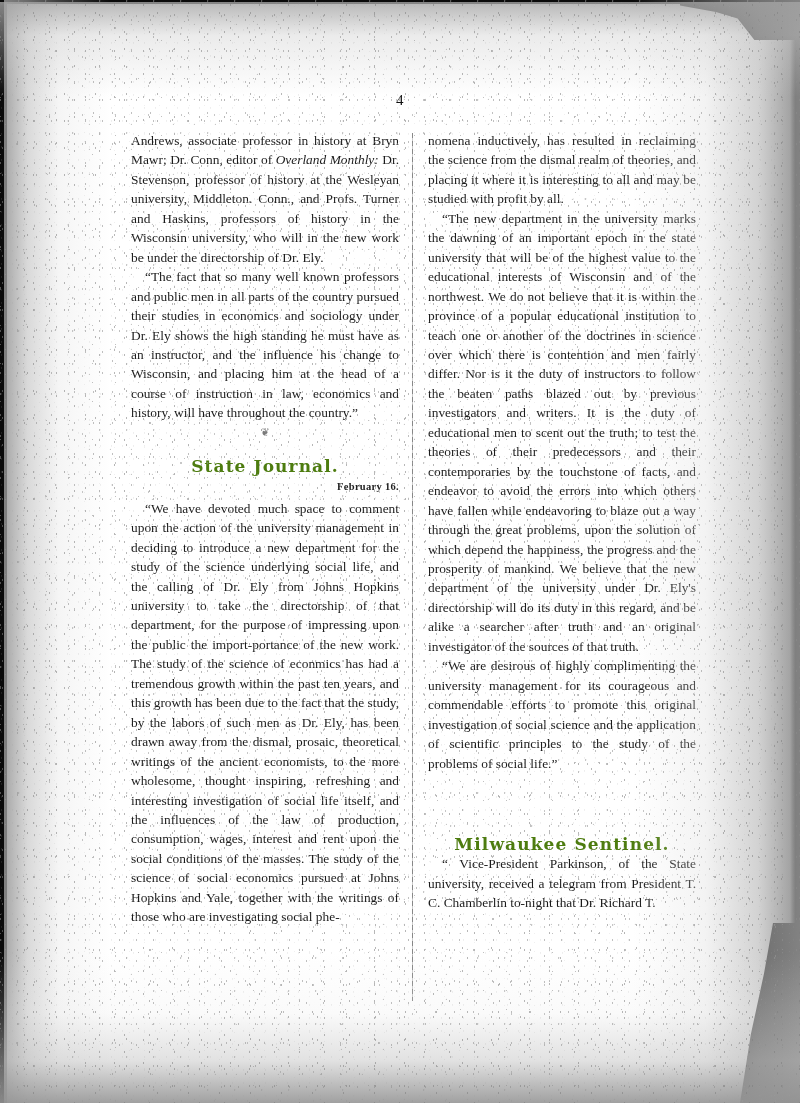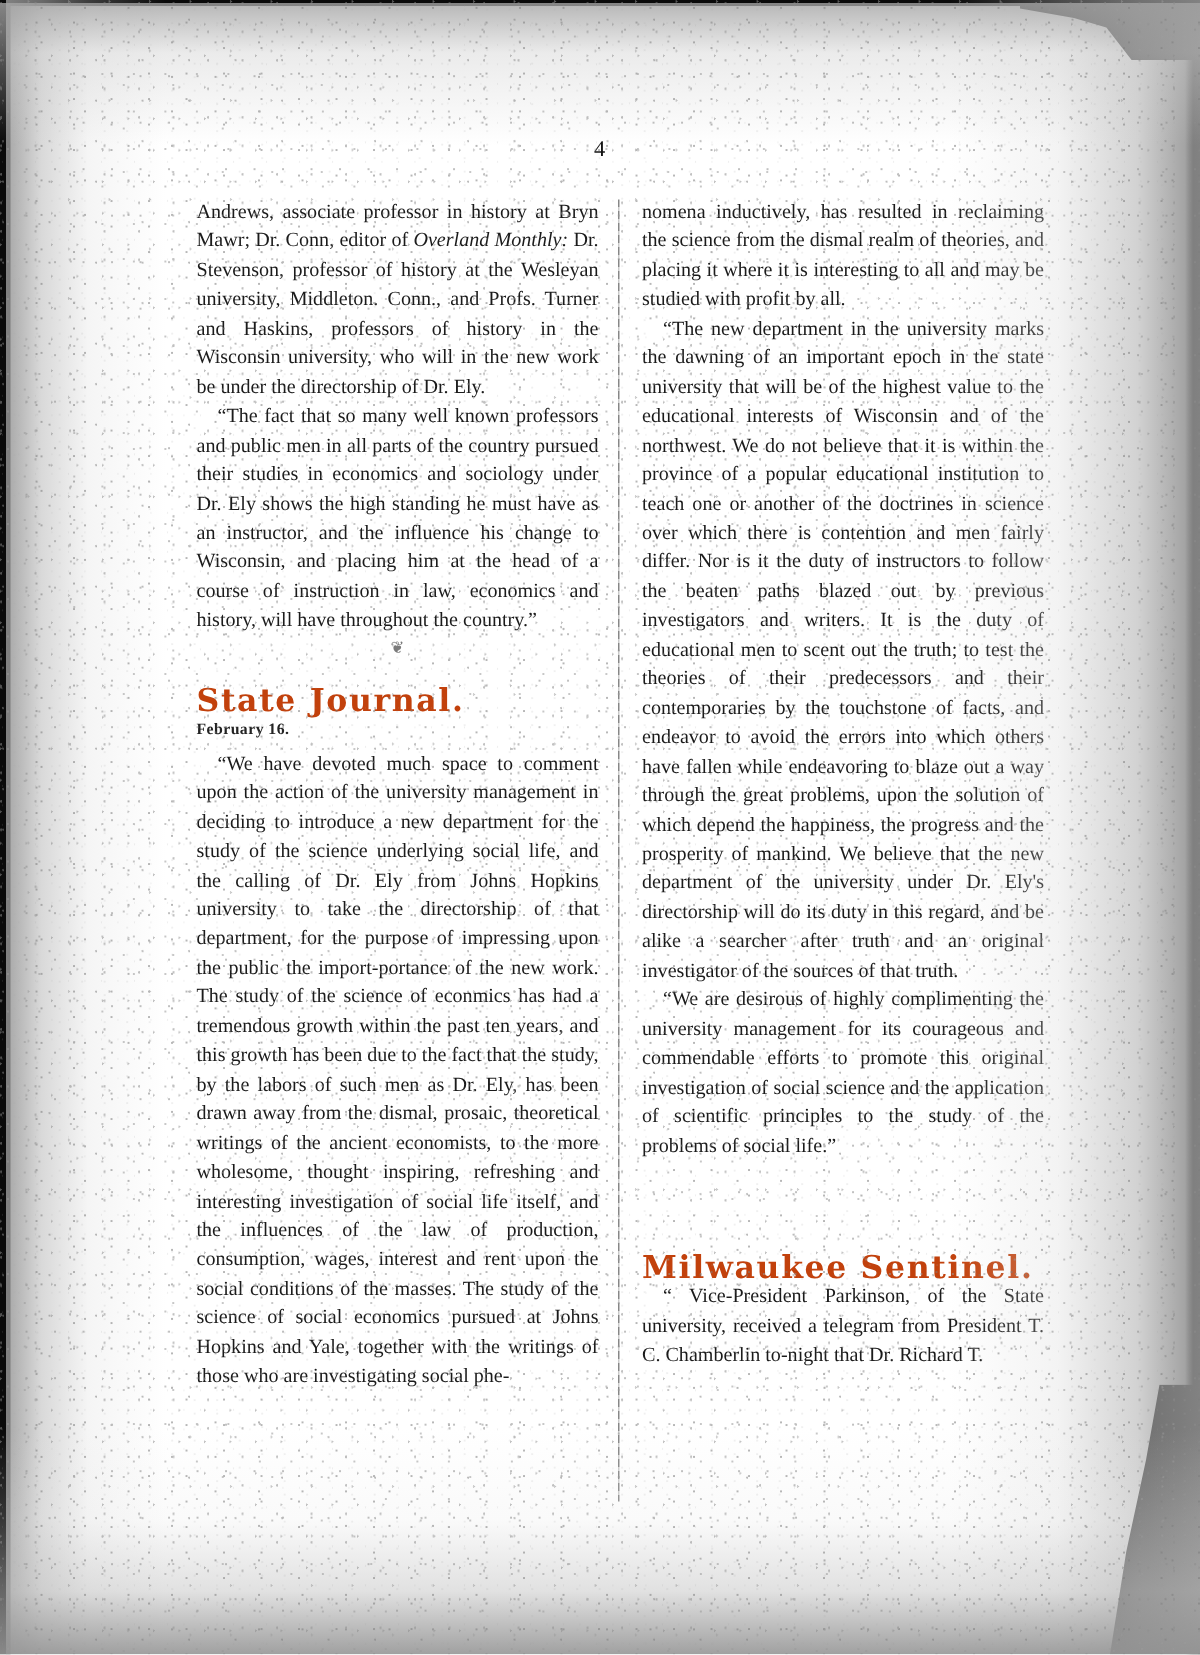--- a/index.html
+++ b/index.html
@@ -145,30 +145,30 @@
     text-align: center;
     font-size: 11px;
     color: #7a7a7a;
     line-height: 14px;
     margin: 2px 0 0 0;
     letter-spacing: 0;
   }
 
   .section-head {
     margin: 18px 0 0 0;
-    text-align: left;
-    font-size: 21px;
+    text-align: center;
+    font-size: 17px;
     font-weight: bold;
     letter-spacing: 1.1px;
-    color: #c2410c;
+    color: #4d7c0f;
     font-family: "DejaVu Serif", "Liberation Serif", serif;
   }
   .section-date {
     margin: 1px 0 2px 0;
-    text-align: left;
+    text-align: right;
     font-size: 10.5px;
     font-weight: bold;
     color: #232323;
     letter-spacing: .3px;
   }
 
   .spacer-lg { height: 44px; }
   .grain {
     position: absolute; inset: 0; pointer-events: none;
     opacity: .16;

